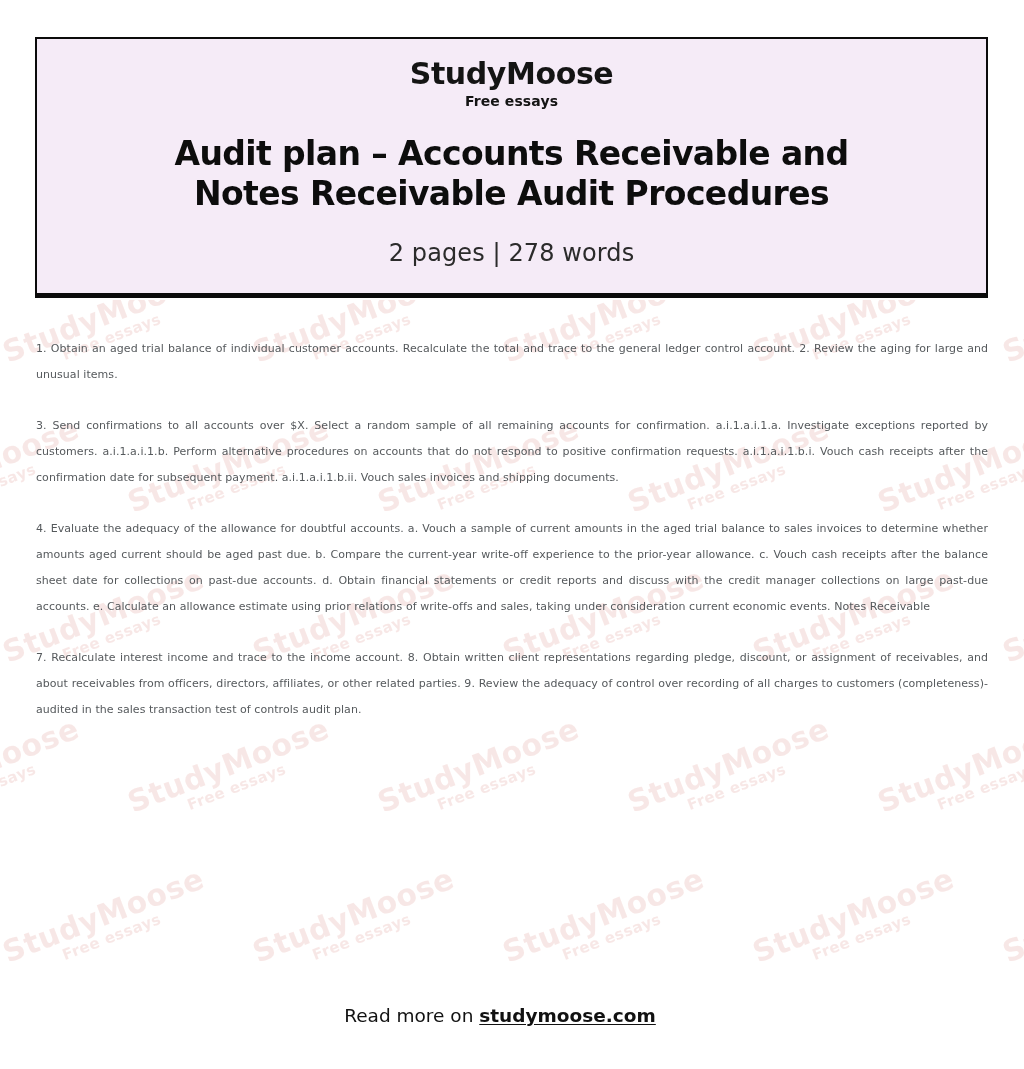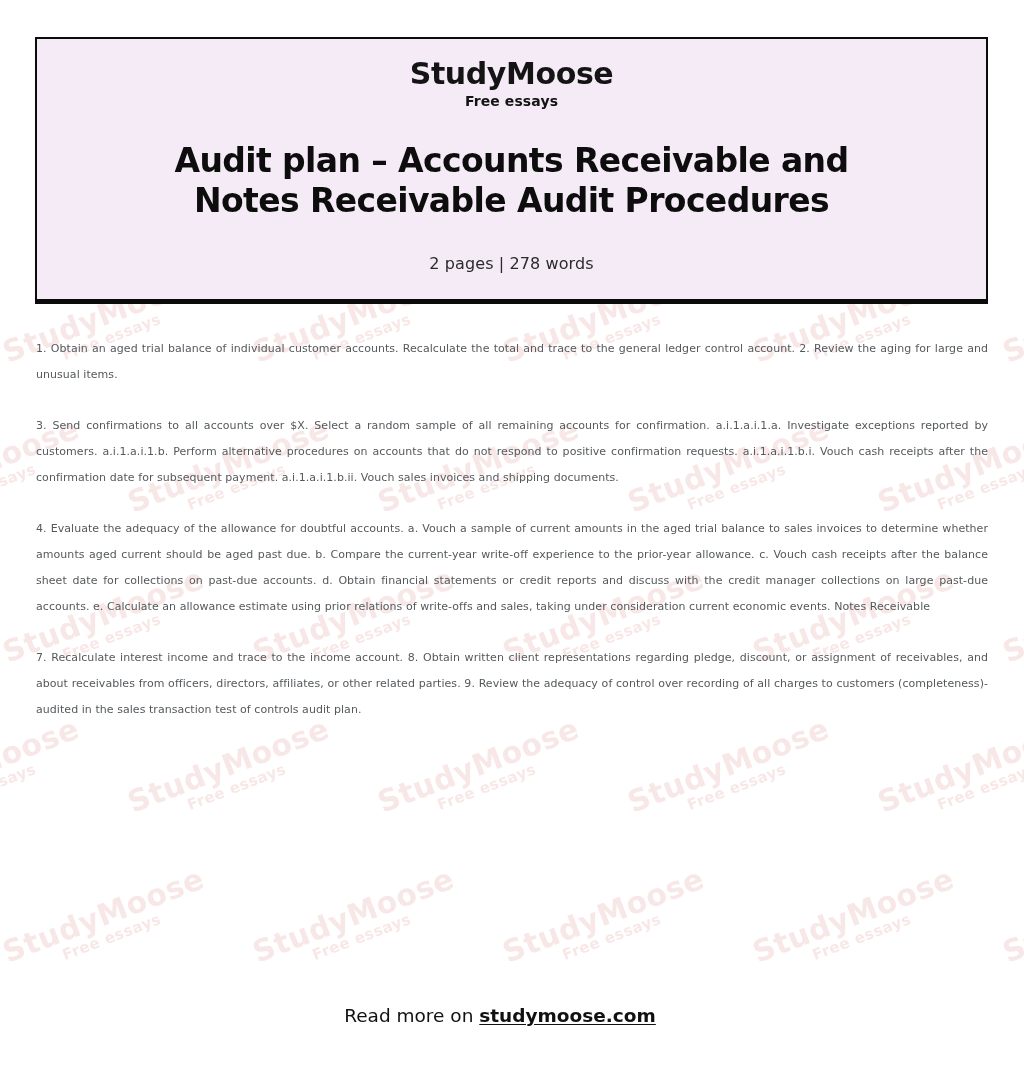--- a/index.html
+++ b/index.html
@@ -79,29 +79,29 @@
     margin-top: 3px;
     letter-spacing: 0.1px;
   }
   #doc-title {
     font-family: "DejaVu Sans", sans-serif;
     font-size: 33px;
     font-weight: 700;
     color: #0d0d0d;
     line-height: 1.22;
     letter-spacing: -0.6px;
-    margin: 32px auto 0 auto;
+    margin: 25px auto 0 auto;
     max-width: 790px;
   }
   #doc-meta {
     font-family: "DejaVu Sans", sans-serif;
-    font-size: 16px;
+    font-size: 24px;
     font-weight: 400;
     color: #2b2b2b;
-    margin-top: 32px;
+    margin-top: 24px;
     letter-spacing: 0.1px;
   }
 
   
   #article-body {
     position: absolute;
     left: 36px;
     top: 336px;
     width: 952px;
   }

